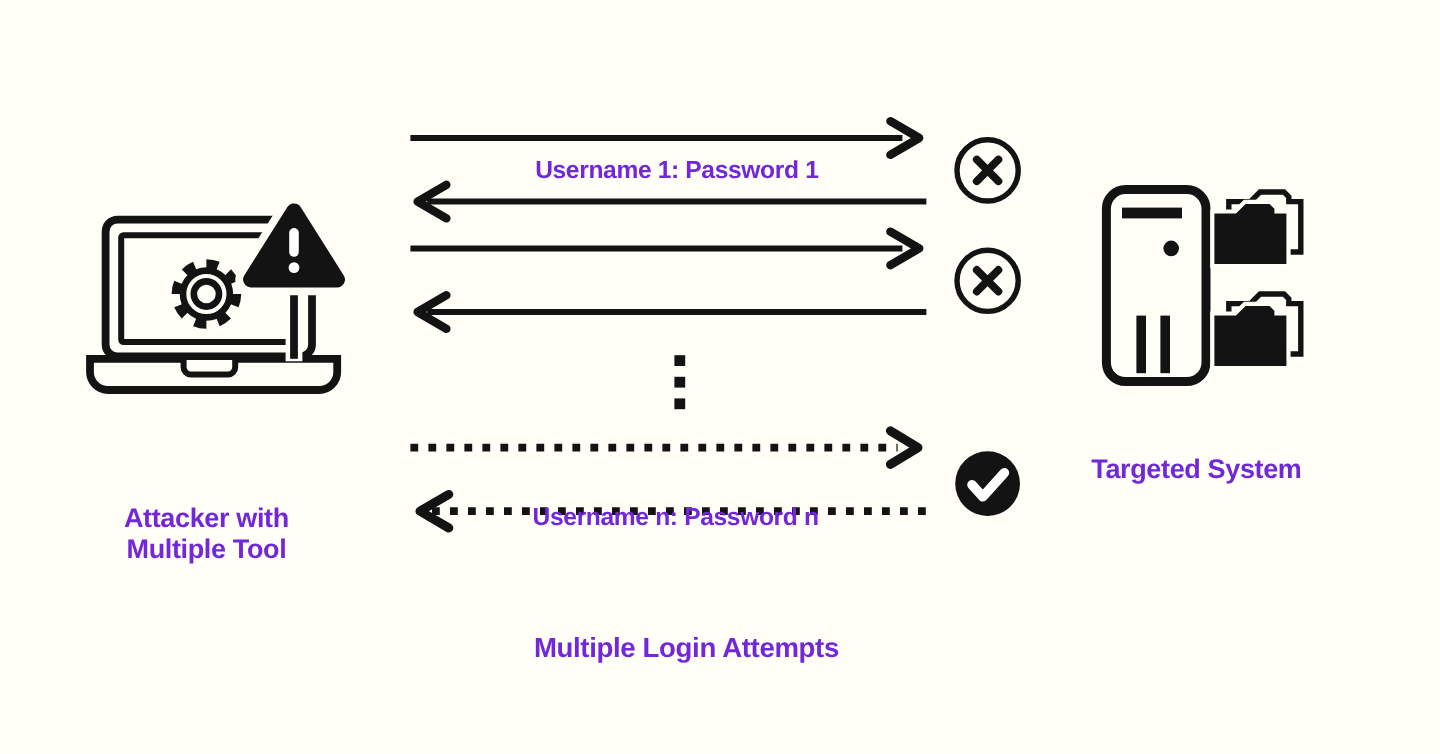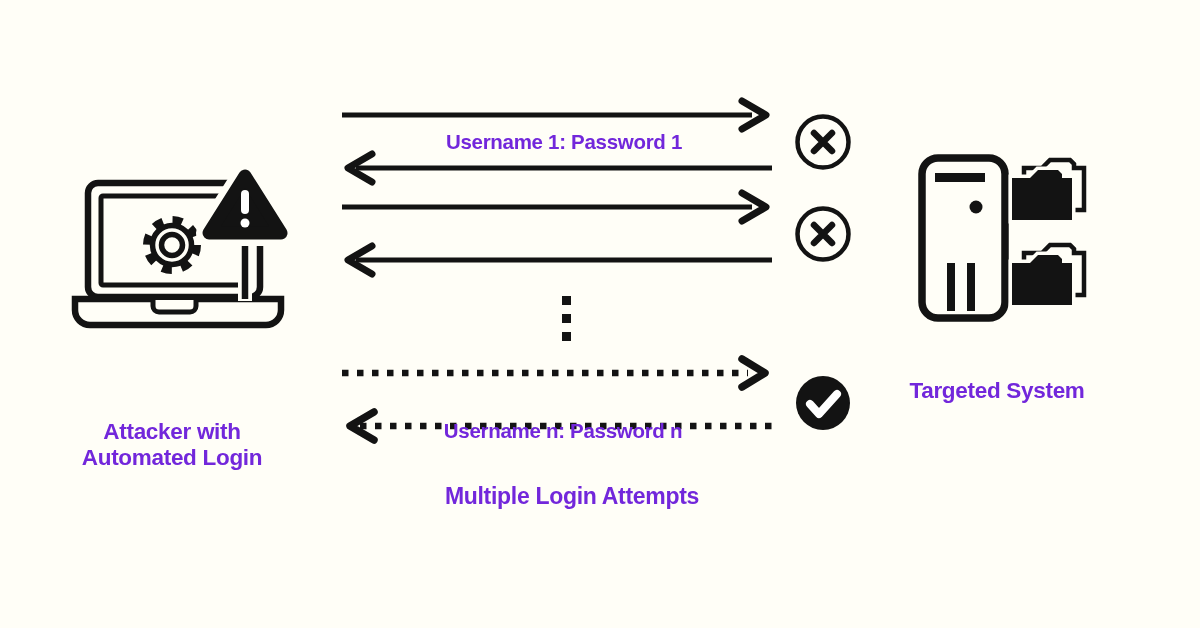--- a/index.html
+++ b/index.html
@@ -22,21 +22,21 @@
     position:absolute;
     color:var(--accent,#7227DB);
     font-weight:800;
     letter-spacing:-0.3px;
     white-space:nowrap;
     transform:translate(-50%,-50%);
     line-height:1.15;
   }
   .attempt-lbl{font-size:20.5px;}
   .actor-lbl{font-size:22.5px;text-align:center;}
-  .caption-lbl{font-size:23px;}
+  .caption-lbl{font-size:23px;margin-top:44px;}
 </style>
 </head>
 <body>
 
 <div class="canvas">
 
   <svg class="diagram-svg" width="1200" height="628" viewBox="0 0 1200 628">
 
     <g>
       <line class="ink-stroke" x1="342" y1="115" x2="752" y2="115" stroke-width="5"></line>
@@ -129,20 +129,20 @@
     </g>
   </svg>
 
   <div class="lbl attempt-lbl" style="left:564px;top:142px;">Username 1: Password 1</div>
 
 
   <div class="lbl attempt-lbl" style="left:563px;top:399px;margin-top:32px;">Username n: Password n</div>
 
   <div class="lbl actor-lbl" style="left:172px;top:399px;margin-top:46px;">
     <div>Attacker with</div>
-    <div>Automated Login</div>
+    <div>Multiple Tool</div>
   </div>
 
   <div class="lbl actor-lbl" style="left:997px;top:391px;">Targeted System</div>
 
   <div class="lbl caption-lbl" style="left:572px;top:496px;">Multiple Login Attempts</div>
 
 </div>
 
 </body></html>

